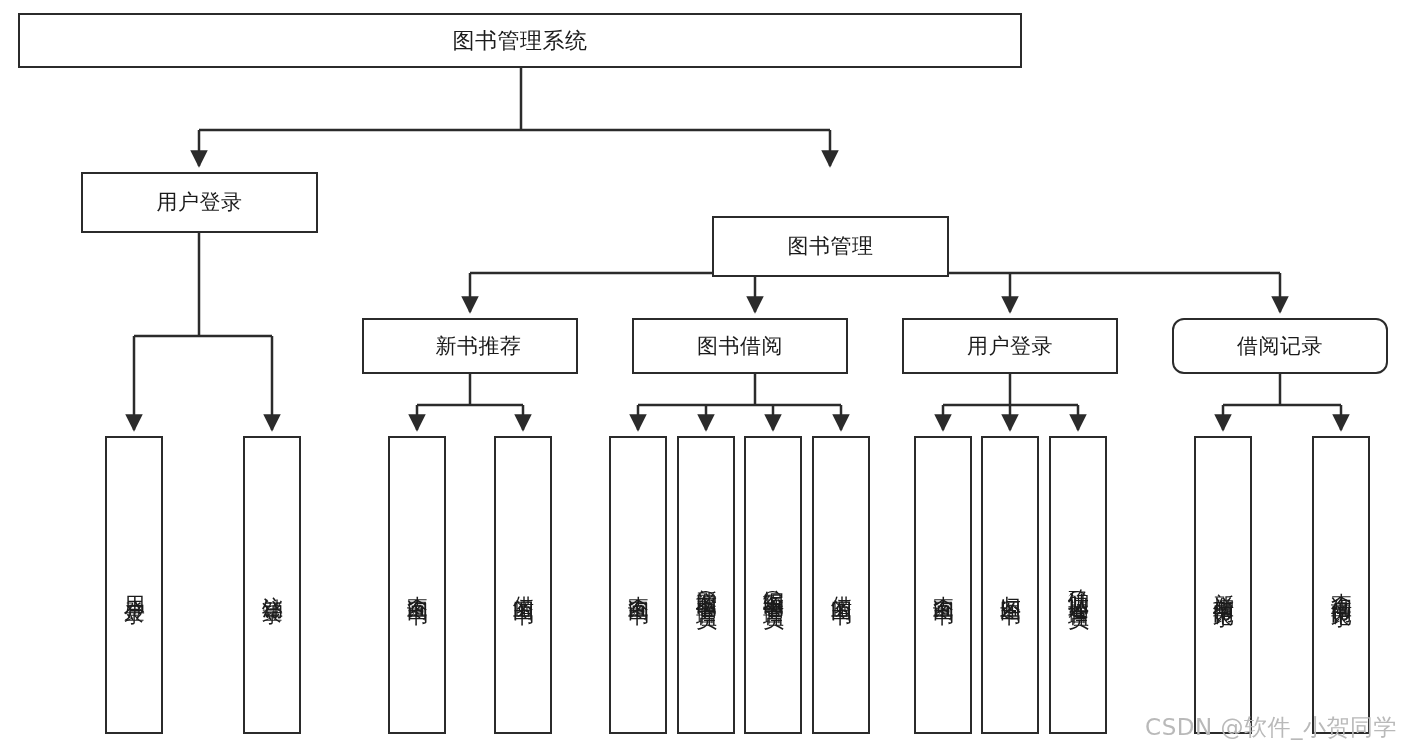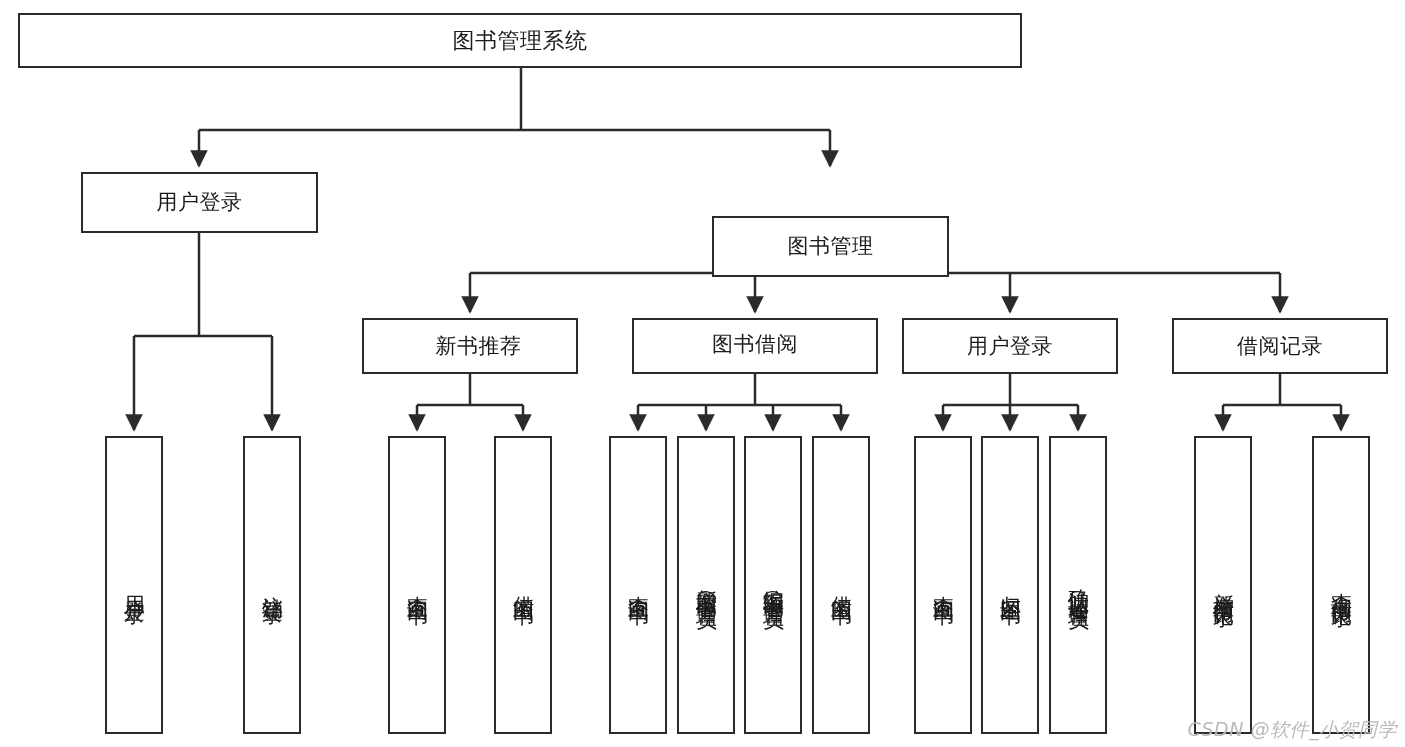--- a/index.html
+++ b/index.html
@@ -60,25 +60,24 @@
     text-orientation: upright;
     font-size: 21px;
     line-height: 1.0;
     letter-spacing: 3px;
     white-space: nowrap;
   }
   #watermark {
     position: absolute;
     right: 8px;
     bottom: 4px;
-    font-size: 19px;
+    font-size: 23px;
     color: #b9b9b9;
     letter-spacing: 0.5px;
     user-select: none;
-    font-style: italic;
   }
 </style>
 </head>
 <body>
 
 <div id="canvas">
 
   <svg class="wires" viewBox="0 0 1405 747" xmlns="http://www.w3.org/2000/svg">
     <defs>
       <marker id="arrow" viewBox="0 0 10 10" refX="9" refY="5" markerWidth="7" markerHeight="7" orient="auto-start-reverse">
@@ -140,27 +139,27 @@
   <div class="node horiz" style="left:81px; top:172px; width:237px; height:61px;">
     <span class="lbl">用户登录</span>
   </div>
   <div class="node horiz" style="left:712px; top:172px; width:237px; height:61px;margin-top:44px;">
     <span class="lbl">图书管理</span>
   </div>
 
   <div class="node horiz" style="left:362px; top:318px; width:216px; height:56px;padding-left:17px;">
     <span class="lbl">新书推荐</span>
   </div>
-  <div class="node horiz" style="left:632px; top:318px; width:246px; height:56px;font-family:Liberation Mono, monospace;">
+  <div class="node horiz" style="left:632px; top:318px; width:216px; height:56px;">
     <span class="lbl">图书借阅</span>
   </div>
   <div class="node horiz" style="left:902px; top:318px; width:216px; height:56px;">
     <span class="lbl">用户登录</span>
   </div>
-  <div class="node horiz" style="left:1172px; top:318px; width:216px; height:56px;">
+  <div class="node horiz" style="left:1172px; top:318px; width:216px; height:56px;border-radius:12px;">
     <span class="lbl">借阅记录</span>
   </div>
 
   <div class="node vert" style="left:105px; top:436px; width:58px; height:298px;">
     <span class="lbl">用户登录</span>
   </div>
   <div class="node vert" style="left:243px; top:436px; width:58px; height:298px;">
     <span class="lbl">注销登录</span>
   </div>
 

